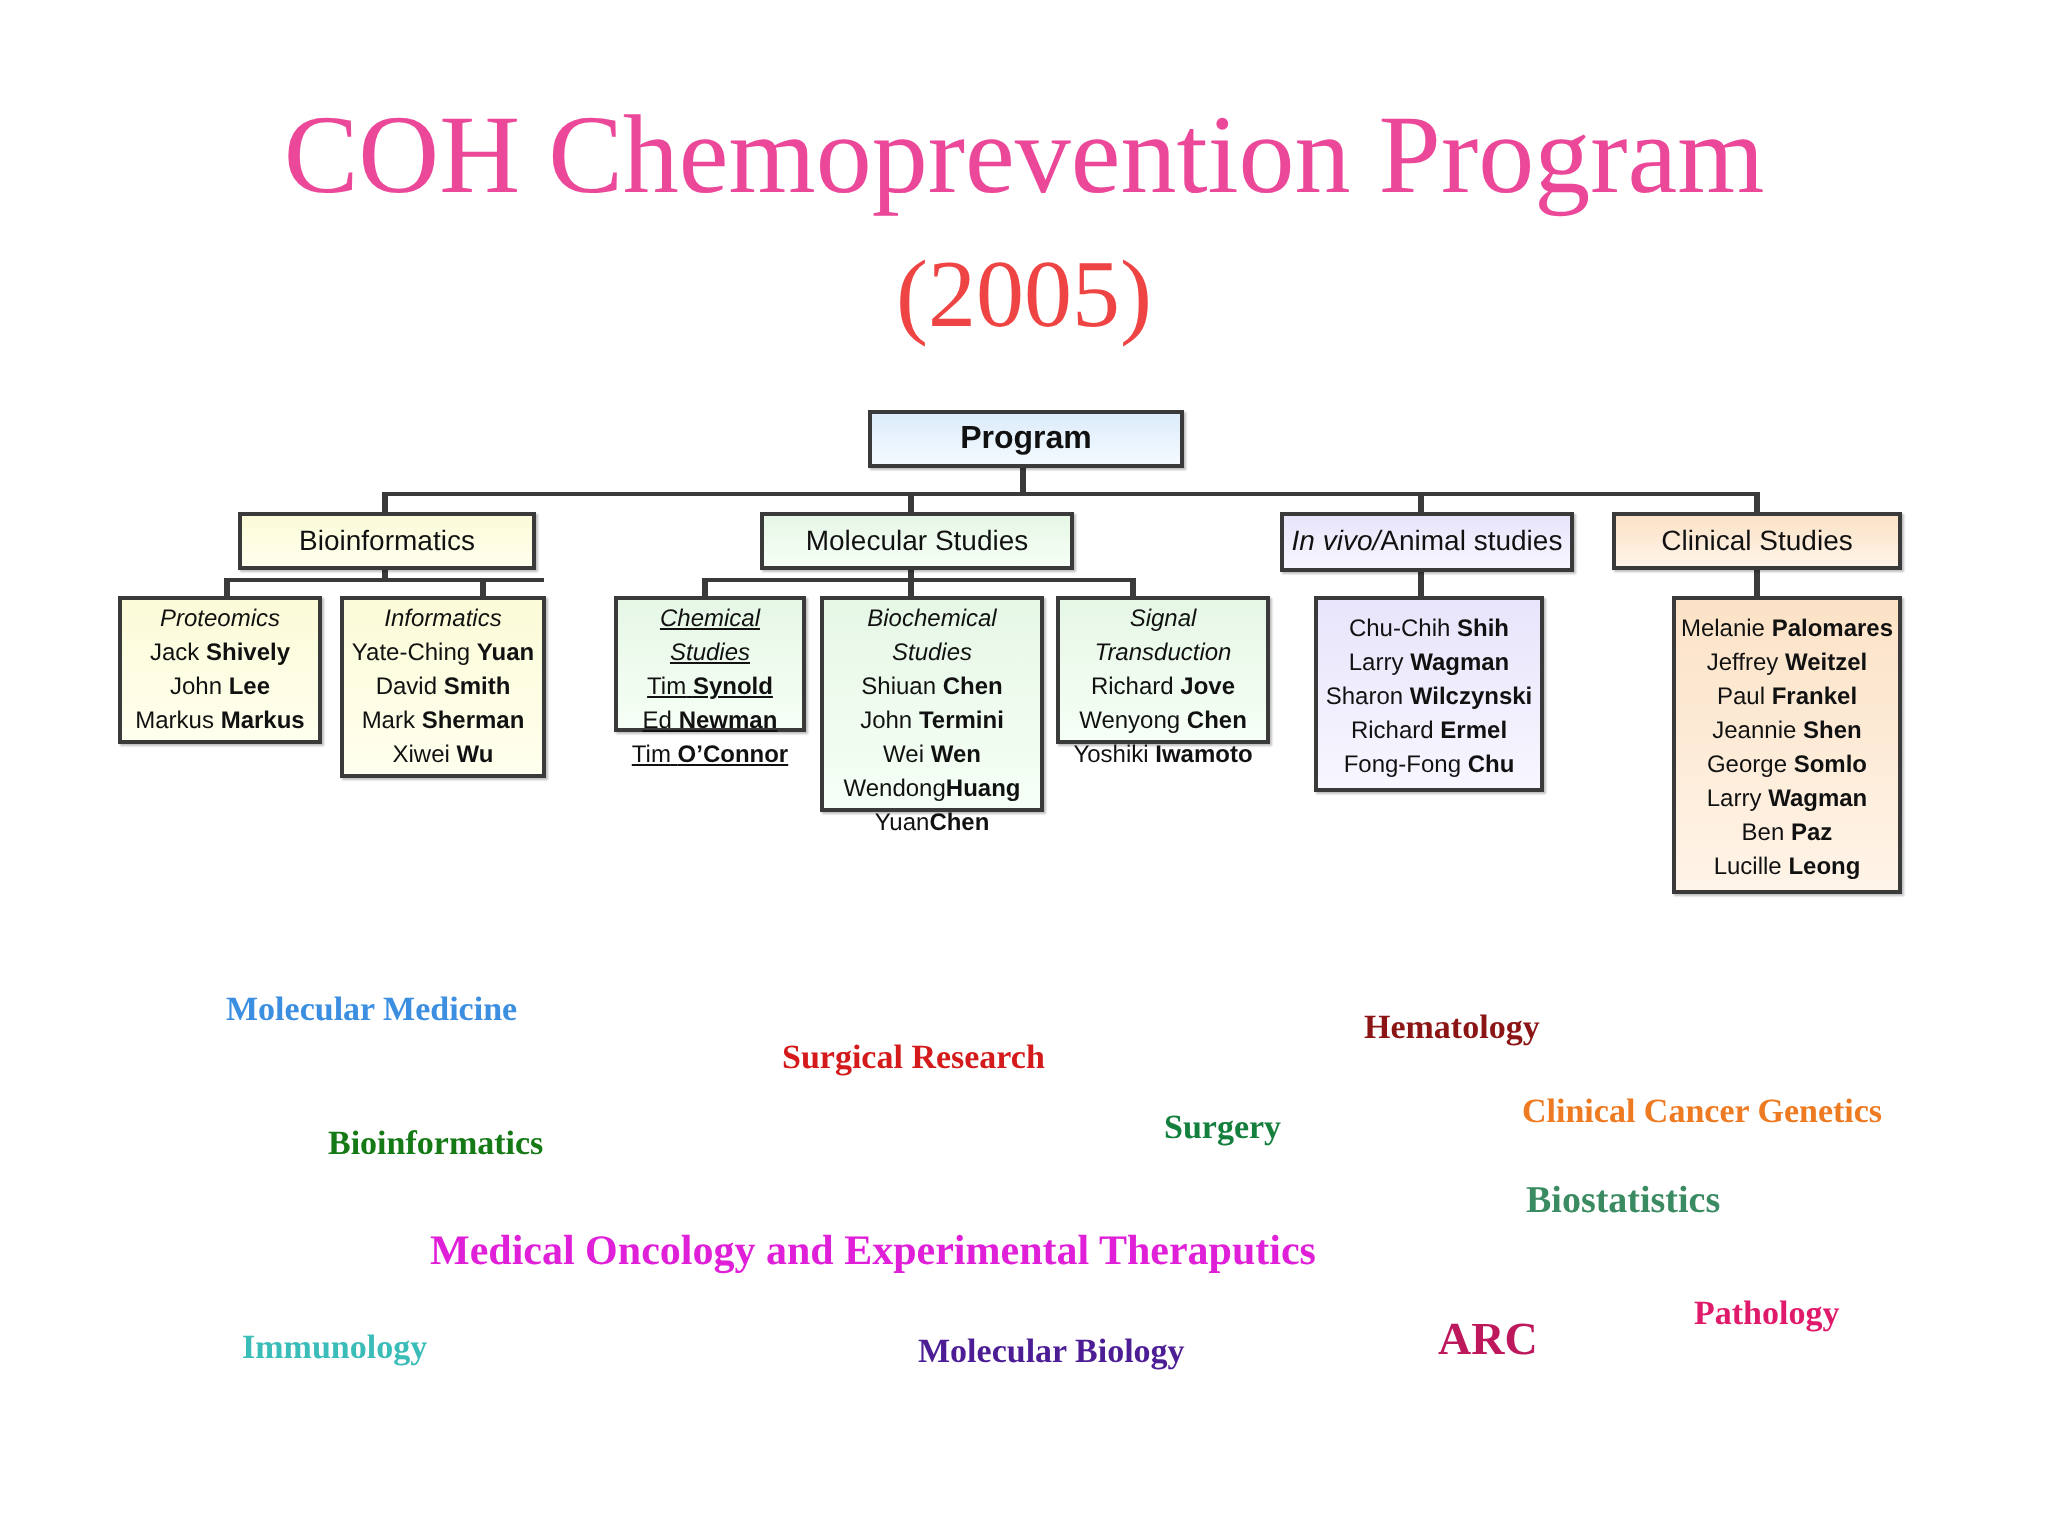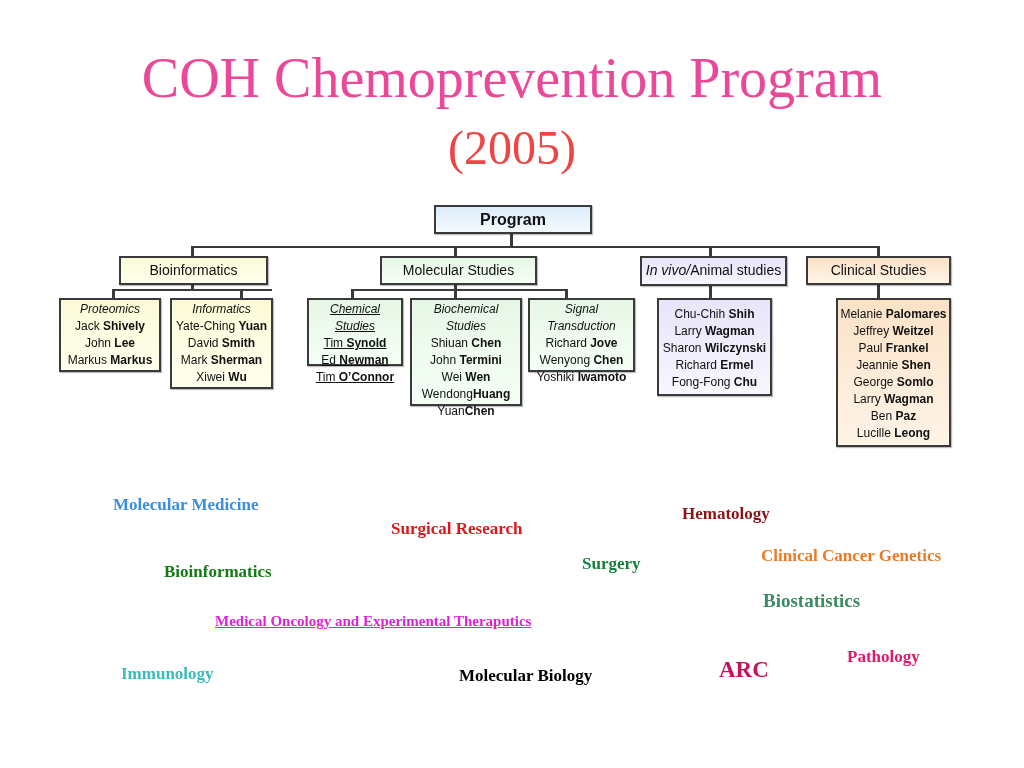--- a/index.html
+++ b/index.html
@@ -122,17 +122,17 @@
     <div><span>Lucille</span> <b>Leong</b></div>
   </div>
 
 <div class="dept" style="left: 113px; top: 495px; font-size: 17px; color: rgb(59, 142, 224);">Molecular Medicine</div>
 <div class="dept" style="left: 391px; top: 519px; font-size: 17px; color: rgb(212, 26, 26);">Surgical Research</div>
 <div class="dept" style="left: 682px; top: 504px; font-size: 17px; color: rgb(139, 20, 20);">Hematology</div>
 <div class="dept" style="left: 761px; top: 546px; font-size: 17px; color: rgb(238, 122, 34);">Clinical Cancer Genetics</div>
 <div class="dept" style="left: 582px; top: 554px; font-size: 17px; color: #15803d;">Surgery</div>
 <div class="dept" style="left: 164px; top: 562px; font-size: 17px; color: rgb(21, 122, 21);">Bioinformatics</div>
 <div class="dept" style="left: 763px; top: 590px; font-size: 19px; color: rgb(58, 138, 98);">Biostatistics</div>
-<div class="dept" style="left: 215px; top: 613px; font-size: 15px; color: rgb(224, 32, 216); text-decoration: underline;">Medical Oncology and Experimental Theraputics</div>
+<div class="dept" style="left: 215px; top: 613px; font-size: 21px; color: rgb(224, 32, 216);">Medical Oncology and Experimental Theraputics</div>
 <div class="dept" style="left: 847px; top: 647px; font-size: 17px; color: rgb(224, 26, 106);">Pathology</div>
 <div class="dept" style="left: 719px; top: 657px; font-size: 23px; color: #be185d;">ARC</div>
 <div class="dept" style="left: 121px; top: 664px; font-size: 17px; color: rgb(58, 188, 184);">Immunology</div>
-<div class="dept" style="left: 459px; top: 666px; font-size: 17px; color: #000000;">Molecular Biology</div>
+<div class="dept" style="left: 459px; top: 666px; font-size: 17px; color: #4c1d95;">Molecular Biology</div>
 
 </body></html>

